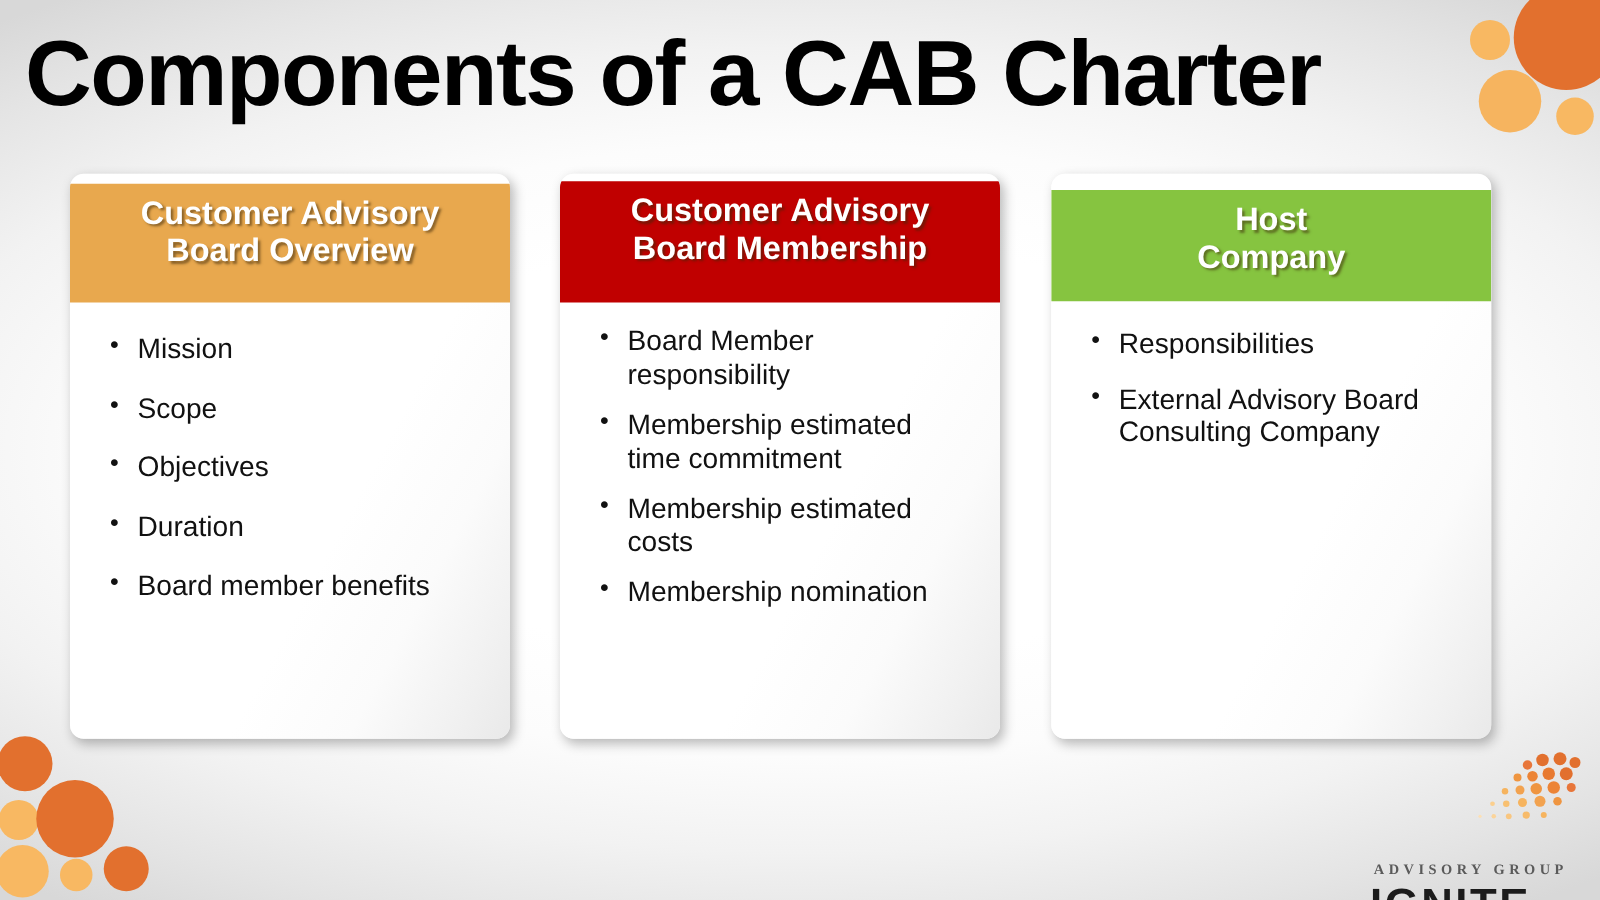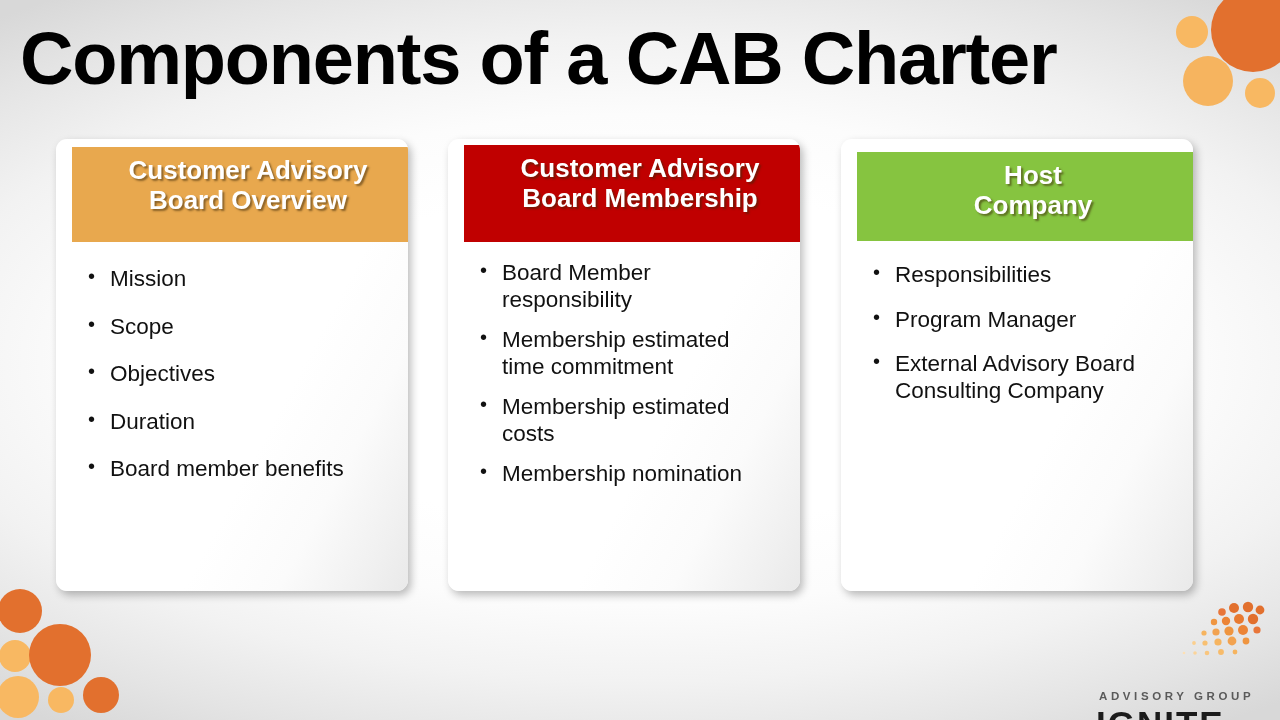--- a/index.html
+++ b/index.html
@@ -50,21 +50,21 @@
     border-radius: 11px;
     box-shadow: 3px 4px 9px rgba(0,0,0,0.27);
     overflow: hidden;
   }
   #card-1 { left: 56px; }
   #card-2 { left: 448px; }
   #card-3 { left: 841px; }
 
   .card-header {
     position: absolute;
-    left: 16px;
+    left: 0;
     width: 100%;
     box-sizing: border-box;
     text-align: center;
     color: #ffffff;
     font-weight: bold;
     font-size: 26px;
     line-height: 1.14;
     padding: 9px 6px 10px 6px;
     text-shadow: 2px 2px 2px rgba(60,40,10,0.55);
     font-family: "Liberation Sans", sans-serif;
@@ -129,21 +129,21 @@
     margin-top: 48px;
   }
   #logo-sub {
     position: absolute;
     left: 3px;
     top: 90px;
     font-size: 11.5px;
     font-weight: bold;
     letter-spacing: 3.6px;
     color: #5a5a5a;
-    font-family: Liberation Sans, sans-serif;
+    font-family: Liberation Serif, serif;
   }
 </style>
 </head>
 <body>
 
 <div id="slide">
 
   <div class="deco-circle" style="left:1211px; top:-12px; width:84px; height:84px; background:#e2702e;"></div>
   <div class="deco-circle" style="left:1176px; top:16px; width:32px; height:32px; background:#f8b862;"></div>
   <div class="deco-circle" style="left:1183px; top:56px; width:50px; height:50px; background:#f6b45f;"></div>
@@ -178,21 +178,20 @@
     </ul>
   </div>
 
   <div class="card" id="card-3">
     <div class="card-header" style="background:#86c440;">
       <span class="hl">Host</span>
       <span class="hl">Company</span>
     </div>
     <ul class="bullets">
       <li>Responsibilities</li>
-      <li>Program Manager</li>
       <li>External Advisory Board Consulting Company</li>
     </ul>
   </div>
 
   <div class="deco-circle" style="left:-2px; top:589px; width:44px; height:44px; background:#e2702e;"></div>
   <div class="deco-circle" style="left:-1px; top:640px; width:32px; height:32px; background:#f8b862;"></div>
   <div class="deco-circle" style="left:29px; top:624px; width:62px; height:62px; background:#e2702e;"></div>
   <div class="deco-circle" style="left:-3px; top:676px; width:42px; height:42px; background:#f8b862;"></div>
   <div class="deco-circle" style="left:48px; top:687px; width:26px; height:26px; background:#f8b862;"></div>
   <div class="deco-circle" style="left:83px; top:677px; width:36px; height:36px; background:#e2702e;"></div>

